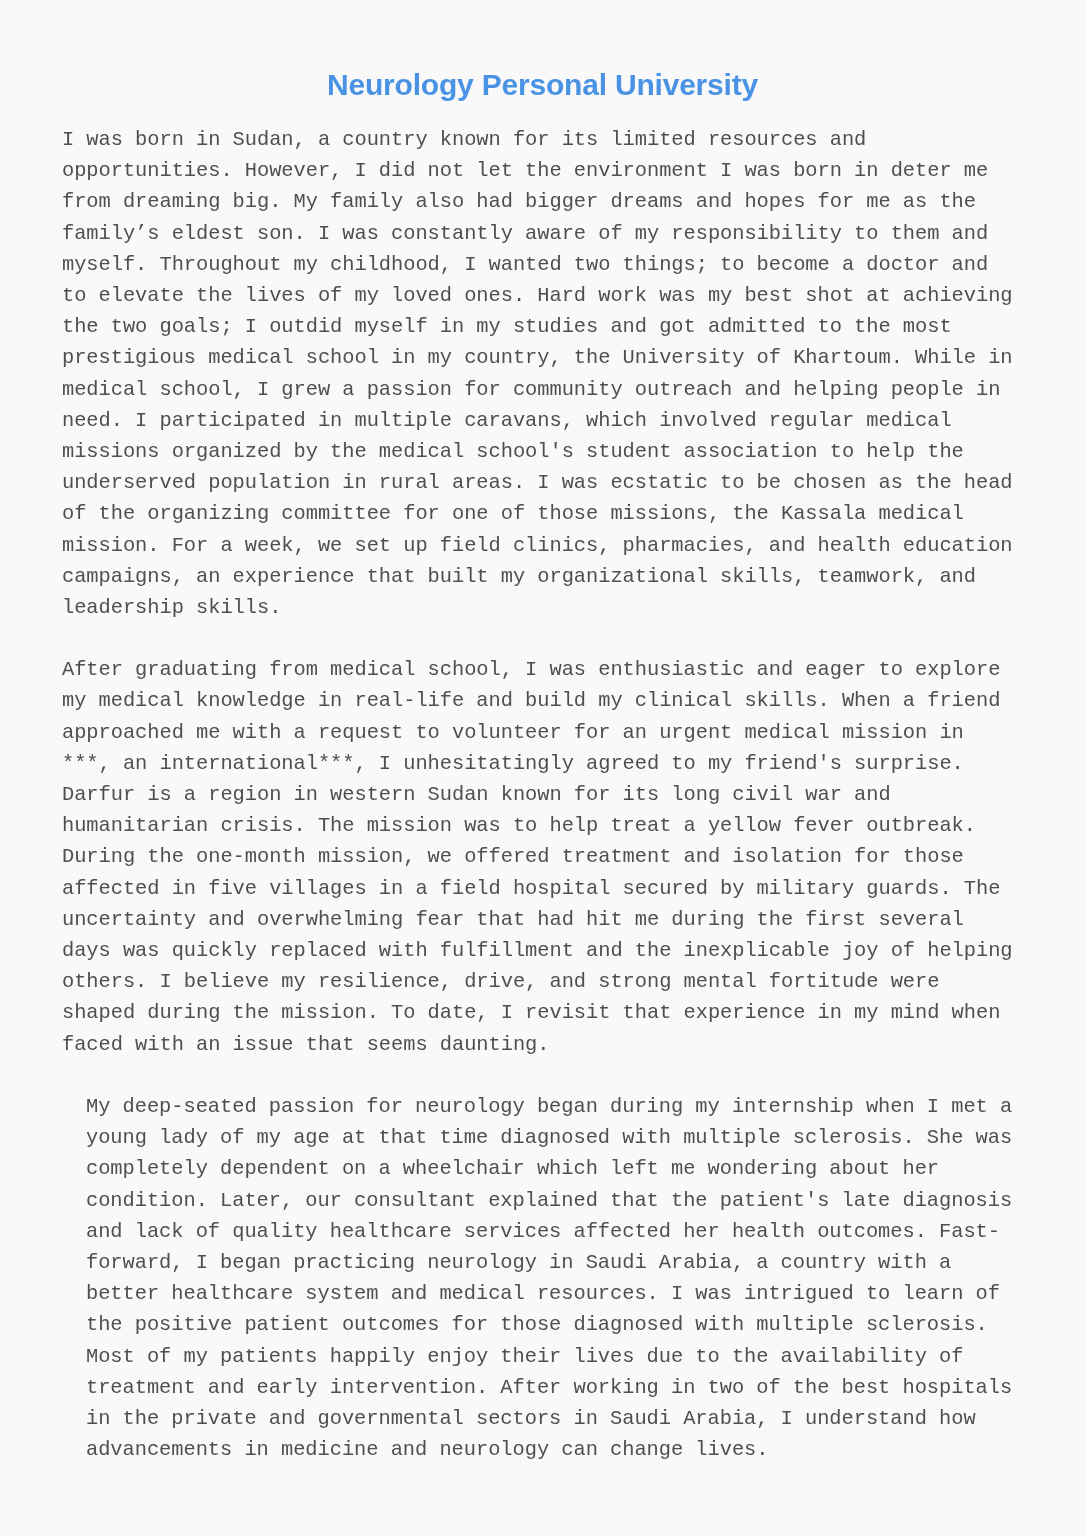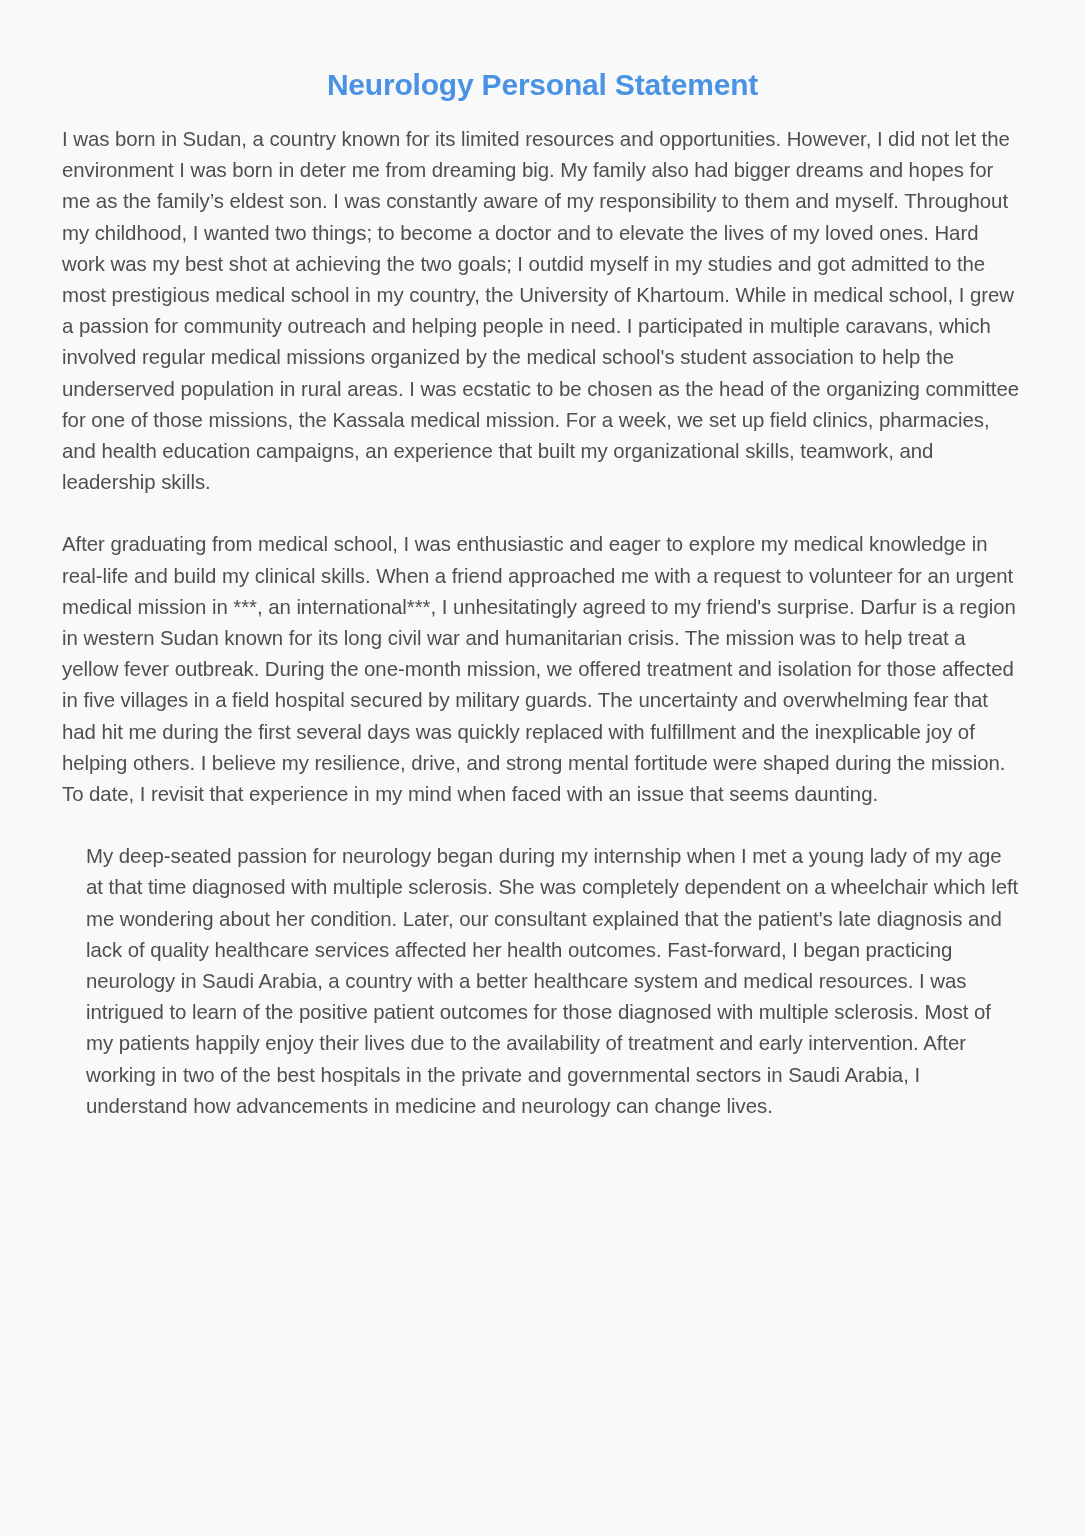--- a/index.html
+++ b/index.html
@@ -42,41 +42,42 @@
     width: 960px;
     color: #4f4f4f;
     font-size: 20.4px;
     line-height: 31.2px;
     letter-spacing: -0.05px;
   }
 
   .body-copy p {
     margin: 0 0 31px 0;
     text-align: left;
+    font-family: Liberation Mono, monospace;
   }
   .body-copy p:last-child {
     margin-bottom: 0;
     margin-left: 24px;
   }
 
   
   .footer {
     position: absolute;
     left: 0;
     bottom: 0;
     width: 1085px;
     height: 180px;
   }
 </style>
 </head>
 <body>
 
 <div class="page">
 
-  <h1 class="doc-title">Neurology Personal Statement</h1>
+  <h1 class="doc-title">Neurology Personal University</h1>
 
   <div class="body-copy">
     <p>I was born in Sudan, a country known for its limited resources and opportunities. However, I did not let the environment I was born in deter me from dreaming big. My family also had bigger dreams and hopes for me as the family’s eldest son. I was constantly aware of my responsibility to them and myself. Throughout my childhood, I wanted two things; to become a doctor and to elevate the lives of my loved ones. Hard work was my best shot at achieving the two goals; I outdid myself in my studies and got admitted to the most prestigious medical school in my country, the University of Khartoum. While in medical school, I grew a passion for community outreach and helping people in need. I participated in multiple caravans, which involved regular medical missions organized by the medical school's student association to help the underserved population in rural areas. I was ecstatic to be chosen as the head of the organizing committee for one of those missions, the Kassala medical mission. For a week, we set up field clinics, pharmacies, and health education campaigns, an experience that built my organizational skills, teamwork, and leadership skills.</p>
     <p>After graduating from medical school, I was enthusiastic and eager to explore my medical knowledge in real-life and build my clinical skills. When a friend approached me with a request to volunteer for an urgent medical mission in ***, an international***, I unhesitatingly agreed to my friend's surprise. Darfur is a region in western Sudan known for its long civil war and humanitarian crisis. The mission was to help treat a yellow fever outbreak. During the one-month mission, we offered treatment and isolation for those affected in five villages in a field hospital secured by military guards. The uncertainty and overwhelming fear that had hit me during the first several days was quickly replaced with fulfillment and the inexplicable joy of helping others. I believe my resilience, drive, and strong mental fortitude were shaped during the mission. To date, I revisit that experience in my mind when faced with an issue that seems daunting.</p>
     <p>My deep-seated passion for neurology began during my internship when I met a young lady of my age at that time diagnosed with multiple sclerosis. She was completely dependent on a wheelchair which left me wondering about her condition. Later, our consultant explained that the patient's late diagnosis and lack of quality healthcare services affected her health outcomes. Fast-forward, I began practicing neurology in Saudi Arabia, a country with a better healthcare system and medical resources. I was intrigued to learn of the positive patient outcomes for those diagnosed with multiple sclerosis. Most of my patients happily enjoy their lives due to the availability of treatment and early intervention. After working in two of the best hospitals in the private and governmental sectors in Saudi Arabia, I understand how advancements in medicine and neurology can change lives.</p>
   </div>
 
   <div class="footer">
 
     

